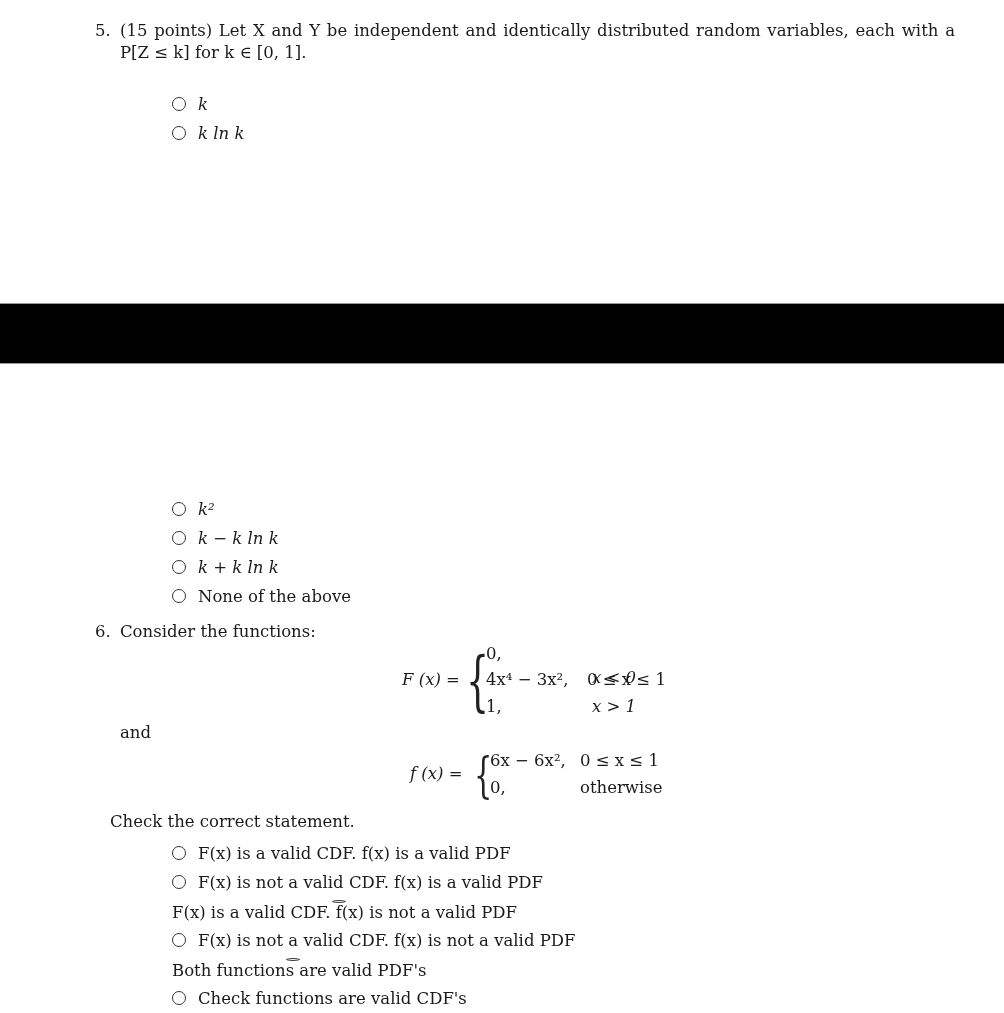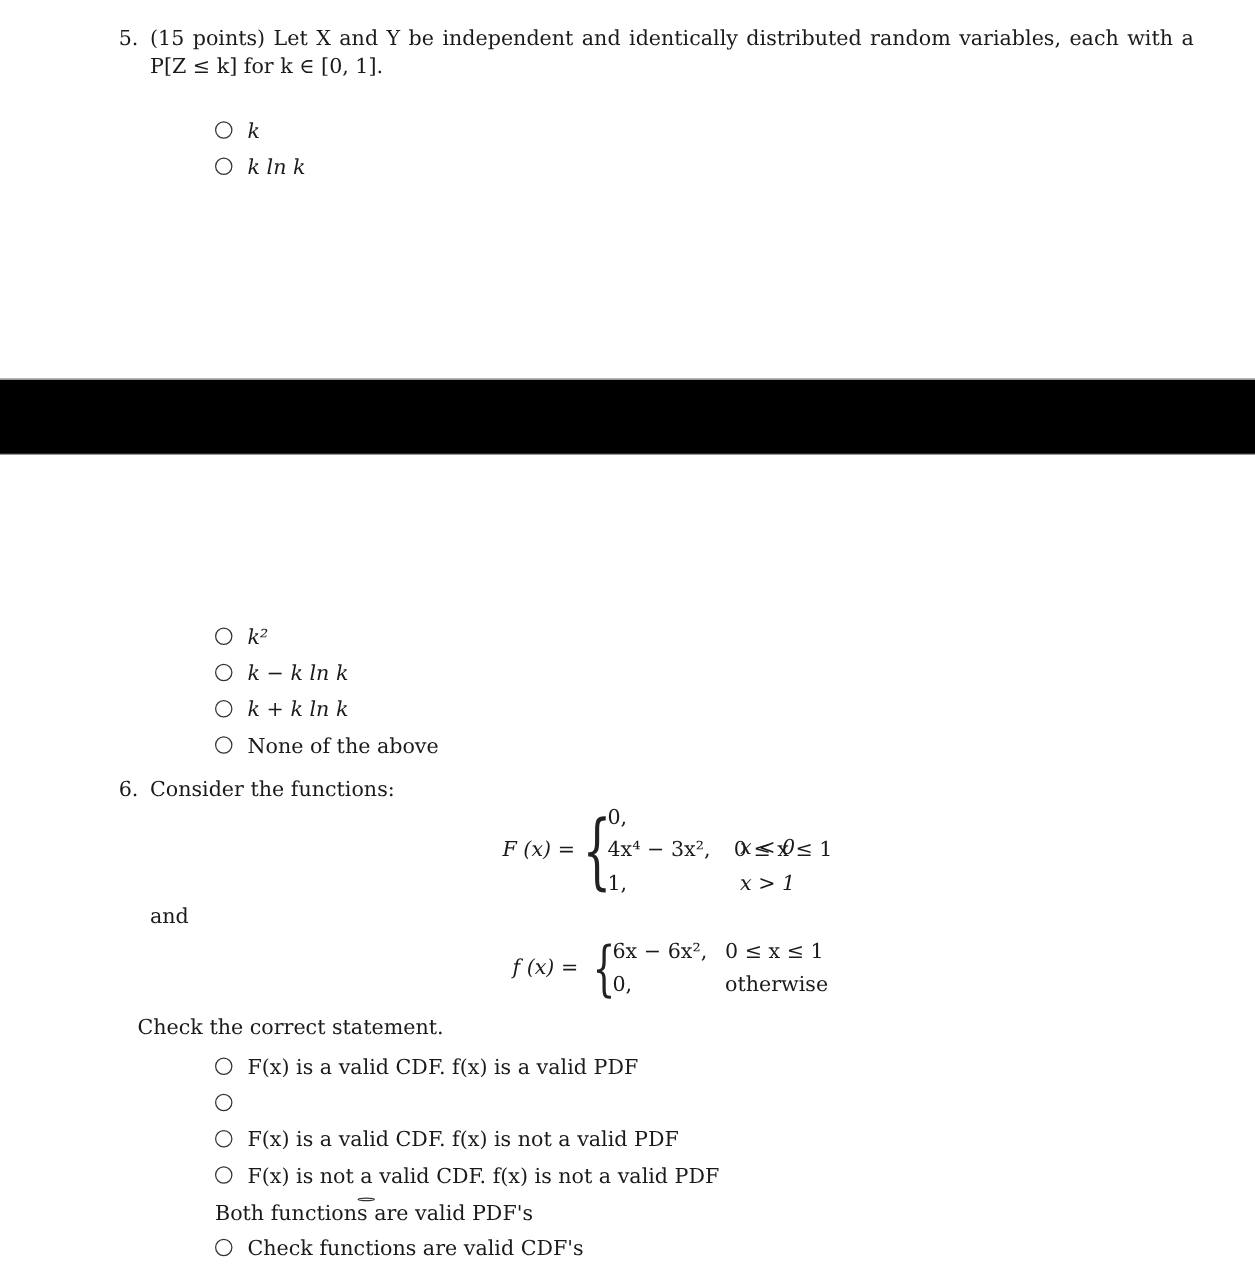--- a/index.html
+++ b/index.html
@@ -78,22 +78,23 @@
 <span class="abs" style="left:580px; top:778px;">otherwise</span>
 
 <span class="abs" style="left:110px; top:812px;">Check the correct statement.</span>
 
 <div class="opt" style="left:172px; top:842px;text-align:right;">
   <span class="radio"></span>
   <span>F(x) is a valid CDF. f(x) is a valid PDF</span>
 </div>
 <div class="opt" style="left:172px; top:871px;">
   <span class="radio"></span>
+  <span>F(x) is not a valid CDF. f(x) is a valid PDF</span>
 </div>
-<div class="opt" style="left:172px; top:900px;">
+<div class="opt" style="left:172px; top:900px;flex-direction:column;">
   <span class="radio"></span>
   <span>F(x) is a valid CDF. f(x) is not a valid PDF</span>
 </div>
 <div class="opt" style="left:172px; top:929px;">
   <span class="radio"></span>
   <span>F(x) is not a valid CDF. f(x) is not a valid PDF</span>
 </div>
 <div class="opt" style="left:172px; top:958px;flex-direction:column;">
   <span class="radio"></span>
   <span>Both functions are valid PDF's</span>

